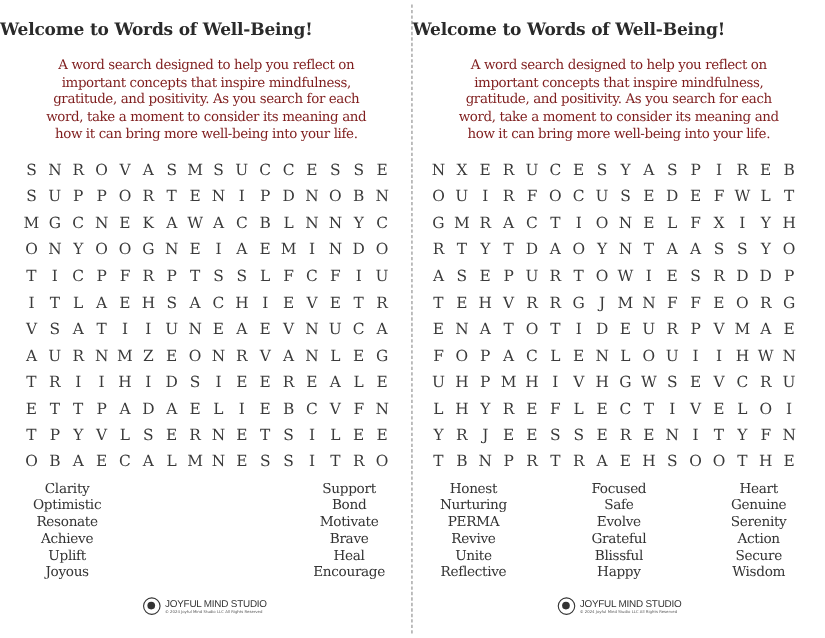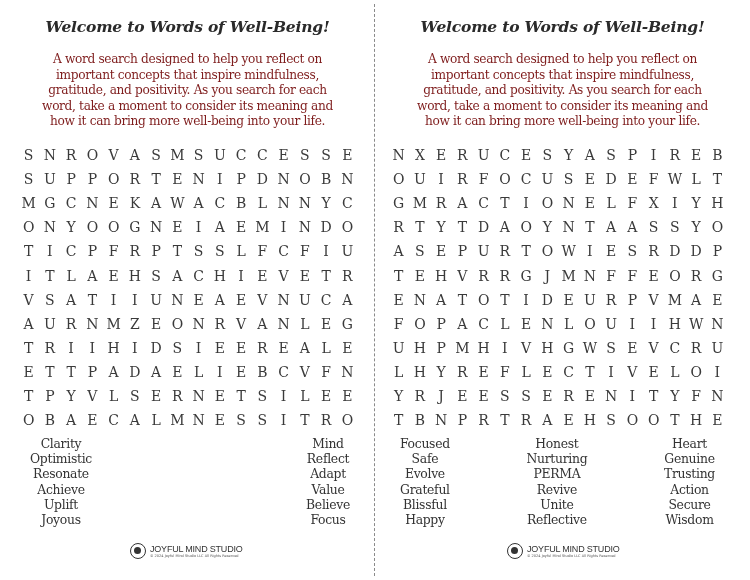--- a/index.html
+++ b/index.html
@@ -1,22 +1,22 @@
 <!DOCTYPE html>
 <html><head>
 <meta charset="utf-8">
 <style>
   html, body { margin: 0; padding: 0; background: #ffffff; }
   body { width: 750px; height: 580px; position: relative; overflow: hidden; color: #2a2a2a; }
   .page { position: absolute; top: 0; width: 375px; height: 580px; }
   .page.left { left: 0; }
   .page.right { left: 375px; }
   .divider { position: absolute; left: 374px; top: 4px; width: 0; height: 572px; border-left: 1.5px dashed #8a8a8a; }
-  .title { position: absolute; top: 17px; left: 0; width: 375px; text-align: center;
-    font-family: "DejaVu Serif", serif; font-weight: bold; font-size: 15.5px; color: #2a2a2a; letter-spacing: -0.2px; font-style: italic; }
+  .title { position: absolute; top: 17px; left: 0; width: 375px; 
+    font-family: "DejaVu Serif", serif; font-weight: bold; font-size: 15.5px; color: #2a2a2a; letter-spacing: -0.2px; }
   .intro { position: absolute; top: 52px; left: 30px; width: 315px; text-align: center;
     font-family: "DejaVu Serif", serif; font-size: 12.2px; line-height: 15.5px; color: #7f1d1d; letter-spacing: -0.35px; }
   .grid { position: absolute; top: 143px; left: 18px; width: 340px; }
   .page.right .grid { left: 13px; }
   .grid-row { display: flex; height: 24.1px; align-items: center; }
   .cell { width: 22.6px; text-align: center; font-family: "DejaVu Serif", serif; font-size: 14px; color: #3a3a3a; font-weight: 300; }
   .words { position: absolute; top: 436px; left: 30px; width: 320px; display: flex; justify-content: space-between; }
   .page.right .words { left: 25px; width: 315px; }
   .word-col { display: flex; flex-direction: column; align-items: center; }
   .word { font-family: "DejaVu Serif", serif; font-size: 12.4px; line-height: 15.2px; color: #333; letter-spacing: -0.3px; white-space: nowrap; }
@@ -255,26 +255,26 @@
   <div class="words">
       <div class="word-col">
         <span class="word">Clarity</span>
         <span class="word">Optimistic</span>
         <span class="word">Resonate</span>
         <span class="word">Achieve</span>
         <span class="word">Uplift</span>
         <span class="word">Joyous</span>
       </div>
       <div class="word-col">
-        <span class="word">Mind</span>
-        <span class="word">Reflect</span>
-        <span class="word">Adapt</span>
-        <span class="word">Value</span>
-        <span class="word">Believe</span>
-        <span class="word">Focus</span>
+        <span class="word">Support</span>
+        <span class="word">Bond</span>
+        <span class="word">Motivate</span>
+        <span class="word">Brave</span>
+        <span class="word">Heal</span>
+        <span class="word">Encourage</span>
       </div>
     </div>
   <div class="footer">
     <div class="logo"></div>
     <div class="brand">
       <span class="brand-name">JOYFUL MIND STUDIO</span>
       <span class="brand-copy">© 2024 Joyful Mind Studio LLC All Rights Reserved</span>
     </div>
   </div>
 </div>
@@ -497,39 +497,39 @@
         <span class="cell">S</span>
         <span class="cell">O</span>
         <span class="cell">O</span>
         <span class="cell">T</span>
         <span class="cell">H</span>
         <span class="cell">E</span>
       </div>
     </div>
   <div class="words">
       <div class="word-col">
+        <span class="word">Honest</span>
+        <span class="word">Nurturing</span>
+        <span class="word">PERMA</span>
+        <span class="word">Revive</span>
+        <span class="word">Unite</span>
+        <span class="word">Reflective</span>
+      </div>
+      <div class="word-col">
         <span class="word">Focused</span>
         <span class="word">Safe</span>
         <span class="word">Evolve</span>
         <span class="word">Grateful</span>
         <span class="word">Blissful</span>
         <span class="word">Happy</span>
       </div>
       <div class="word-col">
-        <span class="word">Honest</span>
-        <span class="word">Nurturing</span>
-        <span class="word">PERMA</span>
-        <span class="word">Revive</span>
-        <span class="word">Unite</span>
-        <span class="word">Reflective</span>
-      </div>
-      <div class="word-col">
         <span class="word">Heart</span>
         <span class="word">Genuine</span>
-        <span class="word">Trusting</span>
+        <span class="word">Serenity</span>
         <span class="word">Action</span>
         <span class="word">Secure</span>
         <span class="word">Wisdom</span>
       </div>
     </div>
   <div class="footer">
     <div class="logo"></div>
     <div class="brand">
       <span class="brand-name">JOYFUL MIND STUDIO</span>
       <span class="brand-copy">© 2024 Joyful Mind Studio LLC All Rights Reserved</span>

